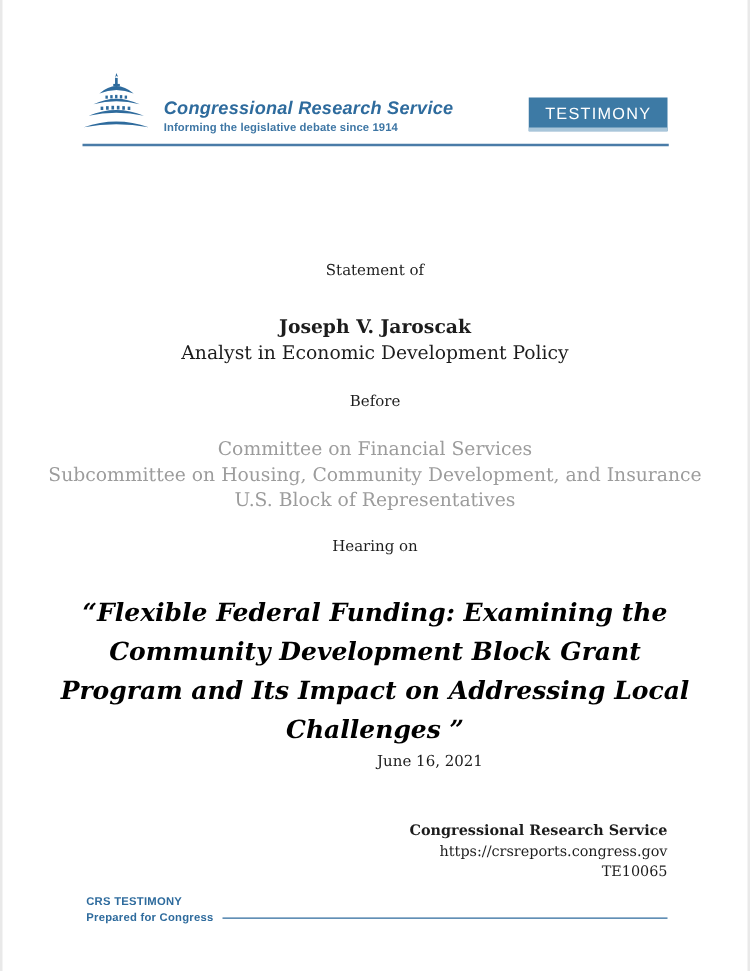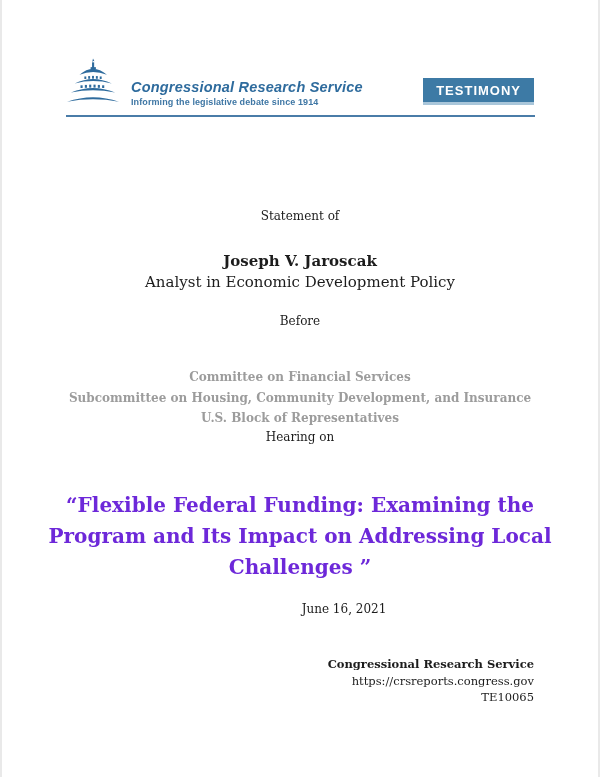--- a/index.html
+++ b/index.html
@@ -22,36 +22,36 @@
   .org-name{
     font-family:"Liberation Sans",sans-serif;font-style:italic;font-weight:bold;
     font-size:14.5px;letter-spacing:.2px;color:var(--brand-blue);white-space:nowrap;
   }
   .tagline{
     font-family:"Liberation Sans",sans-serif;font-size:9px;font-weight:bold;
     color:var(--brand-blue);margin-top:2px;letter-spacing:.1px;white-space:nowrap;opacity:.92;
   }
   .badge{
     position:absolute;top:78px;right:64px;background:var(--badge-blue);color:#ffffff;
-    font-family:"Liberation Sans",sans-serif;font-weight:bold;font-size:13px;
+    font-family:"Liberation Sans",sans-serif;font-weight:normal;font-size:13px;
     letter-spacing:1px;padding:5px 13px 4px 13px;border-bottom:3px solid var(--badge-underline);
   }
   .header-rule{
     position:absolute;left:64px;right:63px;top:115px;height:0;
     border-top:2px solid #4a7ca8;
   }
   
   .center{position:absolute;left:0;width:100%;text-align:center;}
   .statement-of{top:209px;font-size:12px;}
   .author-name{top:252px;font-size:15px;font-weight:bold;}
   .author-title{top:273px;font-size:15px;}
   .before{top:314px;font-size:12px;}
-  .committee{top:367px;font-size:12px;line-height:20.5px;color:var(--muted-gray);font-weight:bold;}
+  .committee{top:349px;font-size:15px;line-height:20.5px;color:var(--muted-gray);}
   .hearing-on{top:430px;font-size:12px;}
-  .doc-title{top:490px;font-size:20px;font-weight:bold;line-height:31px;color:#6d28d9;}
+  .doc-title{top:475px;font-size:20px;font-weight:bold;line-height:31px;color:#000000;font-style:italic;}
   .doc-title div{white-space:nowrap;}
   .hearing-date{top:602px;font-size:12px;padding-left:44px;}
   
   .publisher{position:absolute;right:64px;top:656px;text-align:right;font-size:11.5px;line-height:16.5px;}
   .publisher .pub-name{font-weight:bold;}
   .publisher .pub-url{color:var(--ink);text-decoration:none;}
   
   .footer{
     position:absolute;left:67px;right:64px;top:716px;
     font-family:"Liberation Sans",sans-serif;font-size:9px;font-weight:bold;
@@ -113,26 +113,34 @@
   <div class="center committee">
     <div>Committee on Financial Services</div>
     <div>Subcommittee on Housing, Community Development, and Insurance</div>
     <div>U.S. Block of Representatives</div>
   </div>
 
   <div class="center hearing-on">Hearing on</div>
 
   <div class="center doc-title">
     <div>“Flexible Federal Funding: Examining the</div>
+    <div>Community Development Block Grant</div>
     <div>Program and Its Impact on Addressing Local</div>
     <div>Challenges ”</div>
   </div>
 
   <div class="center hearing-date">June 16, 2021</div>
 
   <div class="publisher">
     <div class="pub-name">Congressional Research Service</div>
     <div class="pub-url">https://crsreports.congress.gov</div>
     <div class="pub-id">TE10065</div>
   </div>
 
+  <div class="footer">
+    <div>CRS TESTIMONY</div>
+    <div class="footer-line2">
+      <span>Prepared for Congress</span>
+      <span class="footer-rule"></span>
+    </div>
+  </div>
 
 </div>
 
 </body></html>

